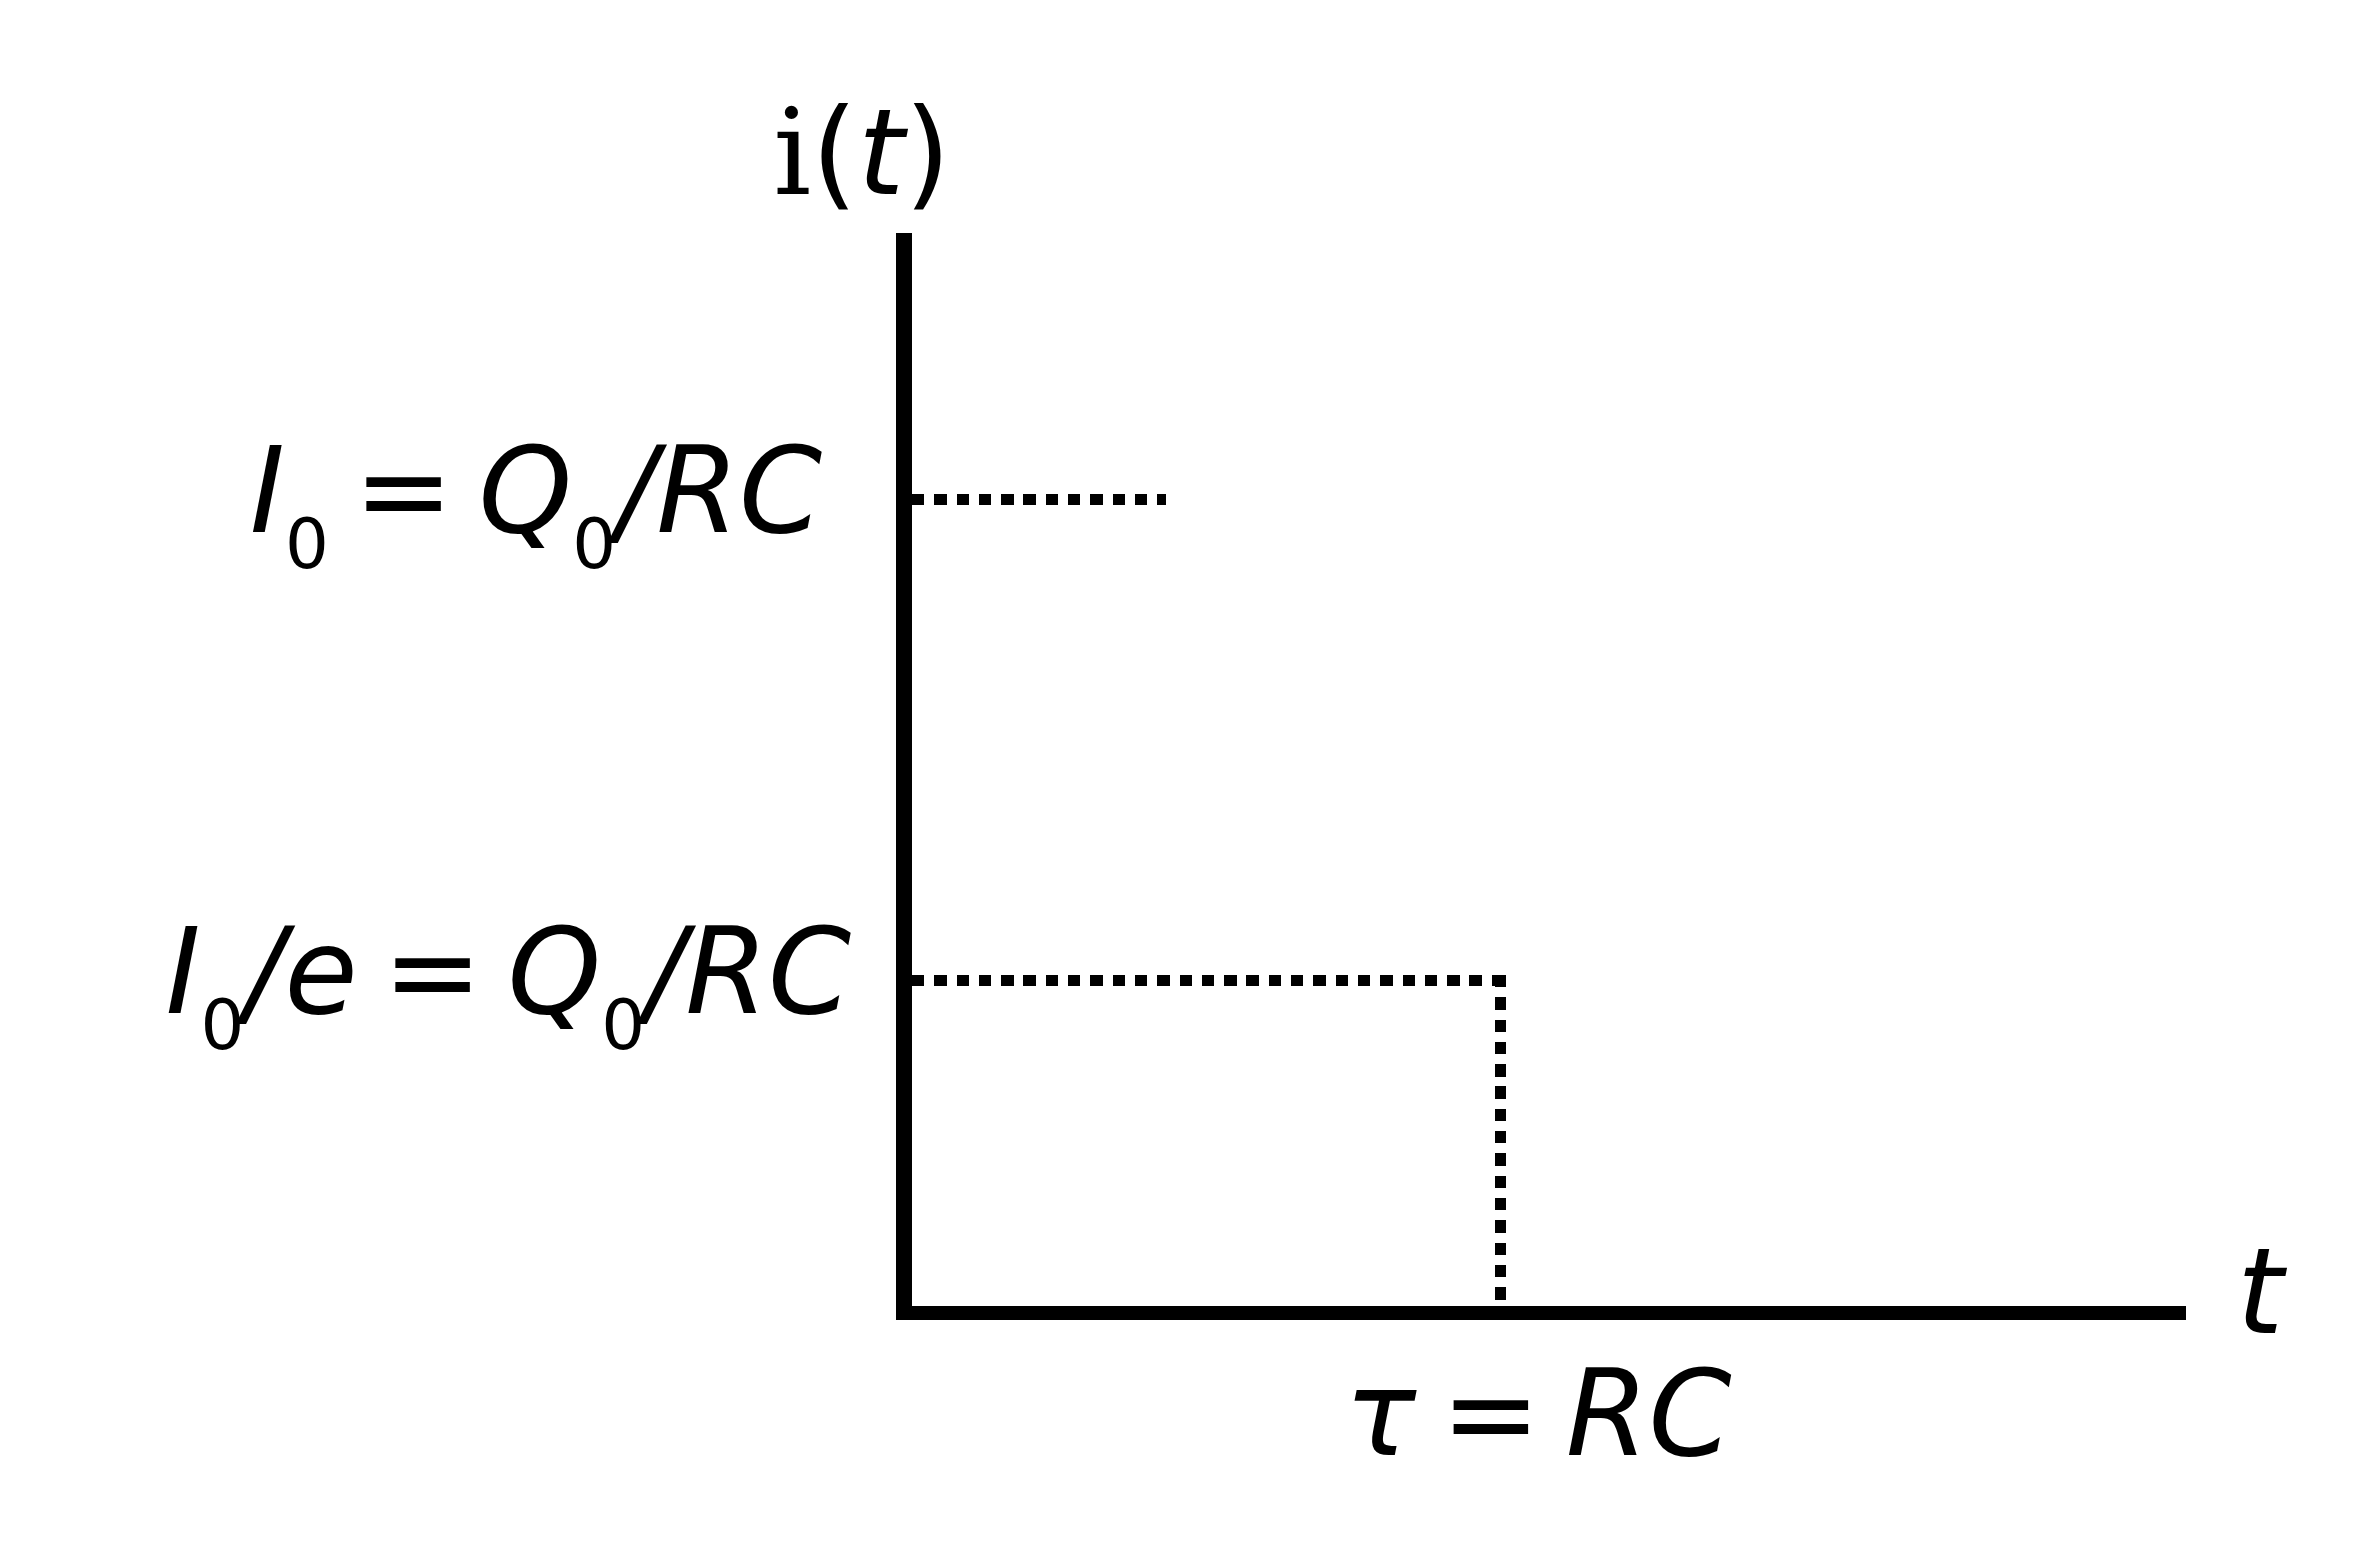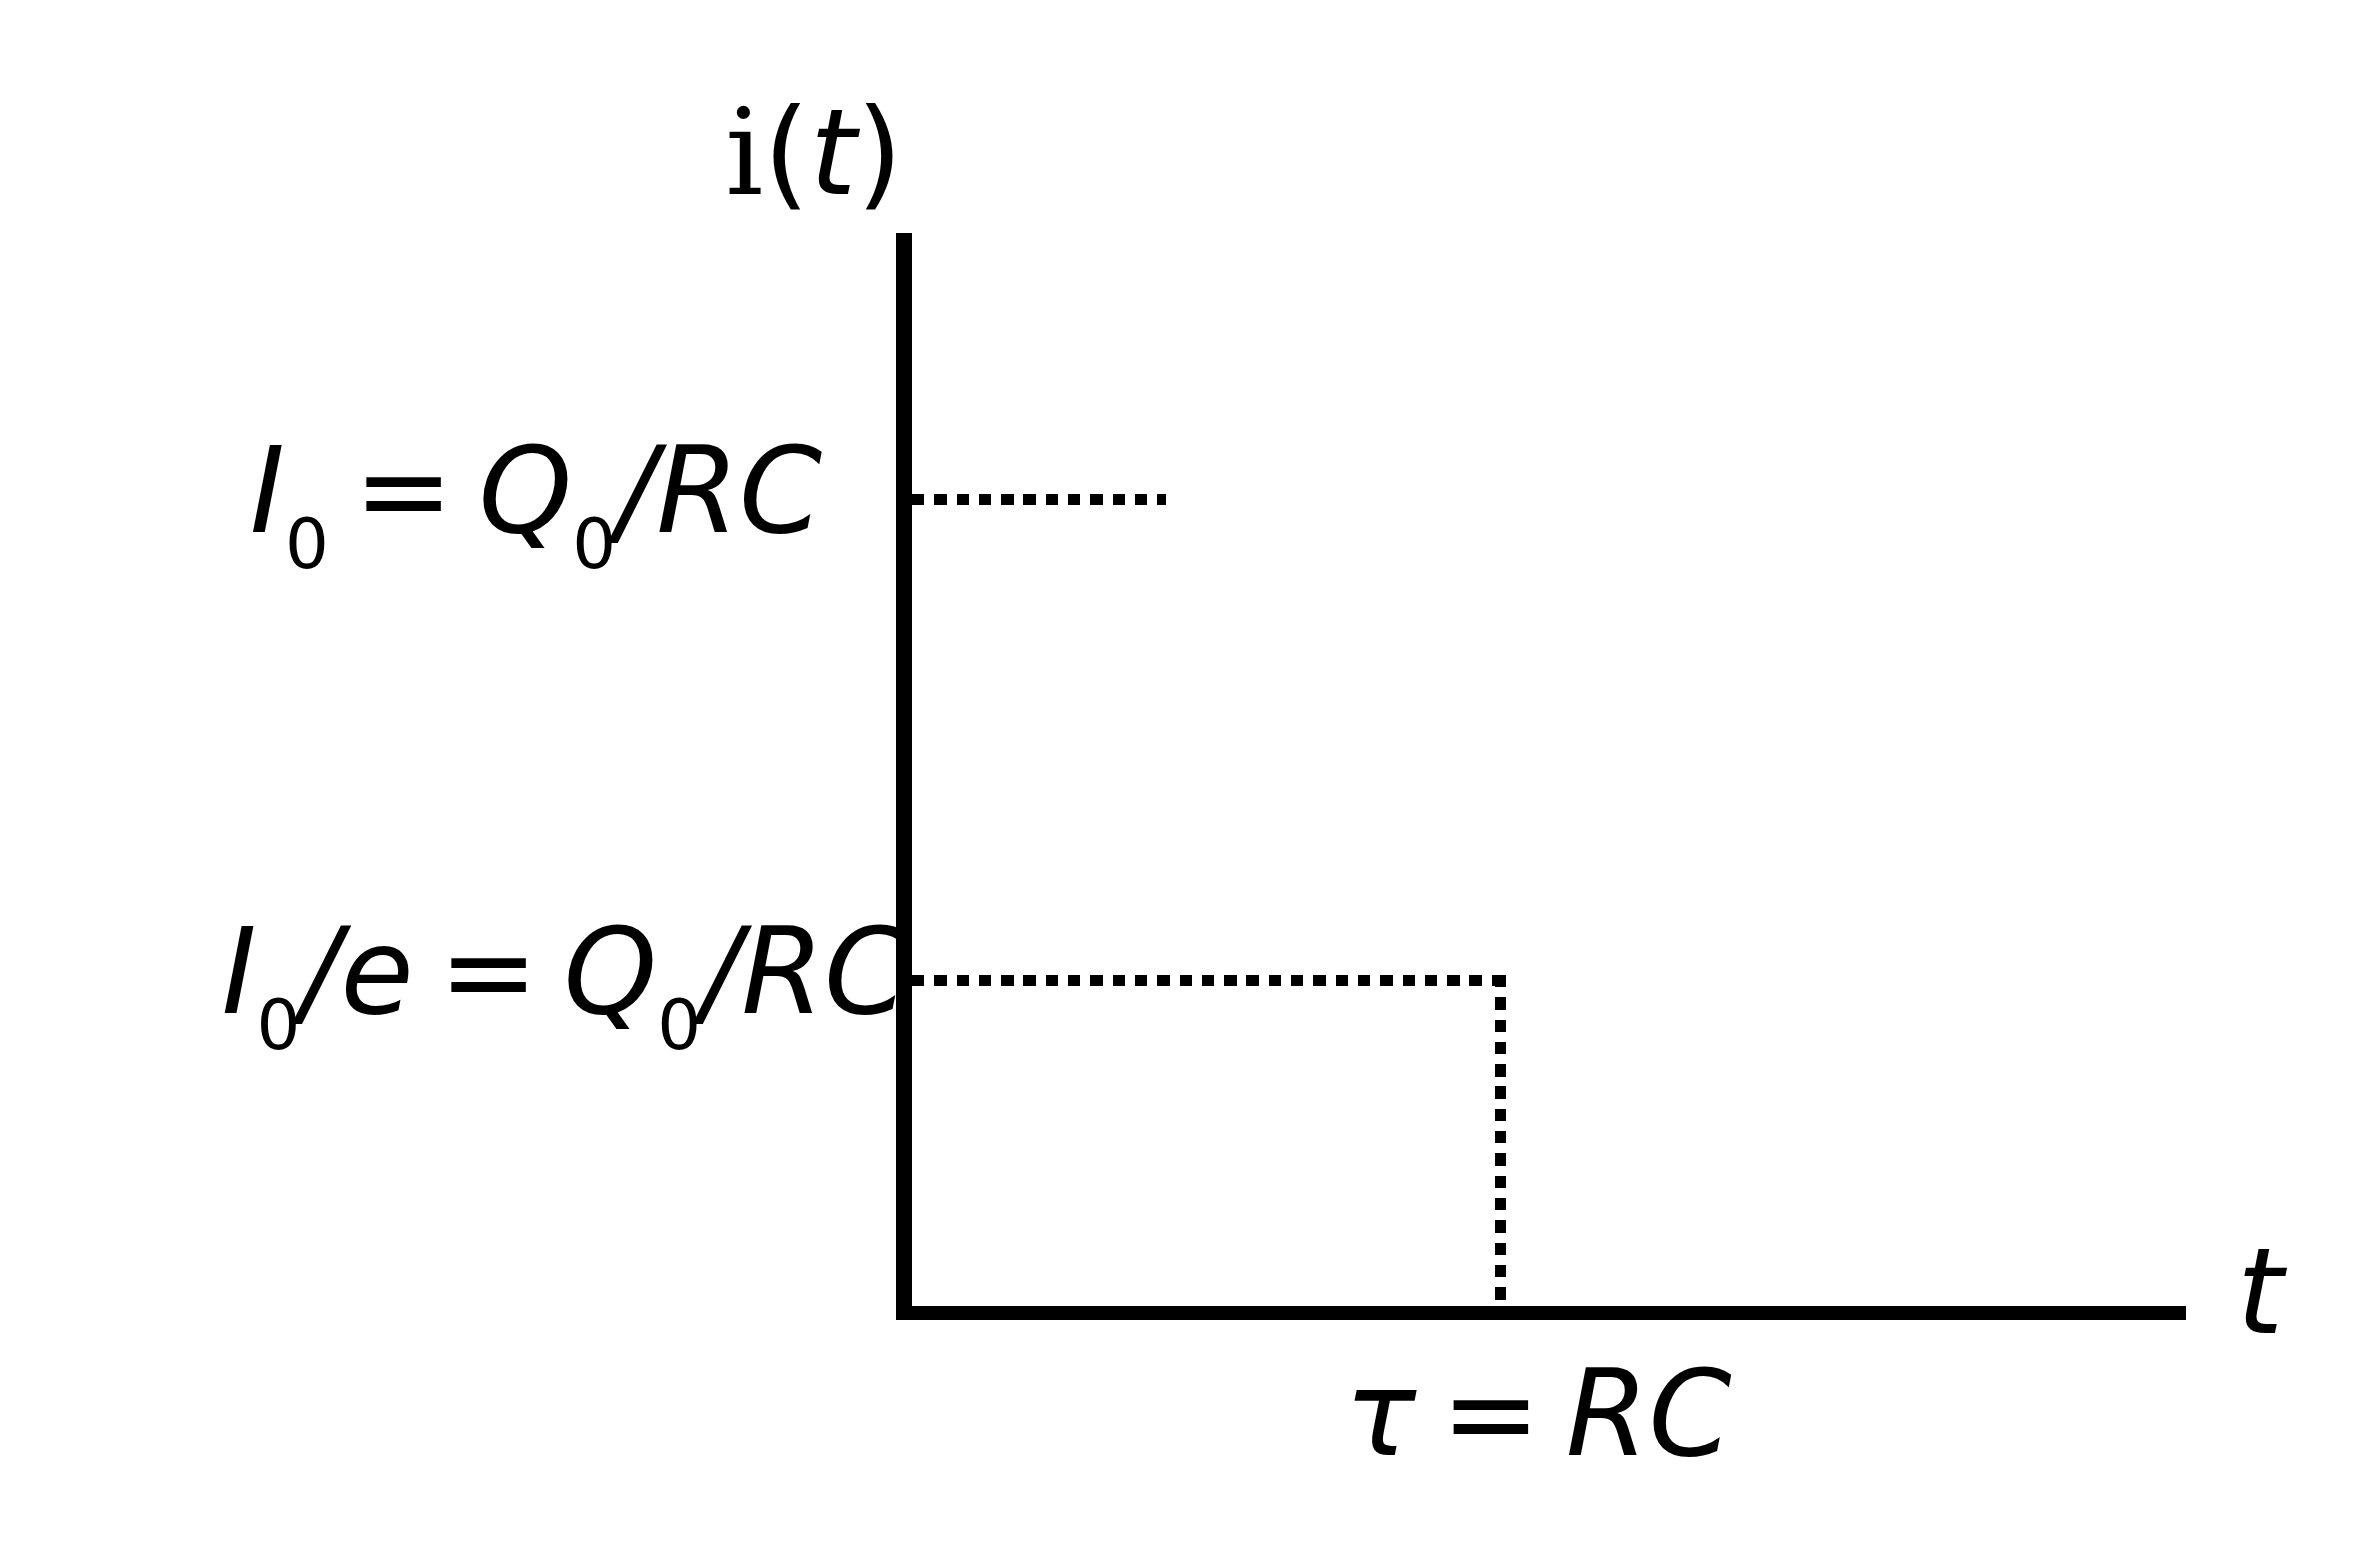--- a/index.html
+++ b/index.html
@@ -45,23 +45,23 @@
   .rm{font-style:normal;}
   .serif{font-family:"DejaVu Serif", serif;font-style:normal;}
   .sub{
     font-size:69px;line-height:0;
     position:relative;top:36px;
     font-style:normal;
     display:inline-block;
   }
   .eq{font-style:normal;margin:0 25px;}
 
-  .y-title{left:814px;top:94px;transform:translateX(-50%);}
+  .y-title{left:862px;top:94px;transform:translateX(-50%);}
   .level1-label{right:1555px;top:432px;}
-  .level2-label{right:1470px;top:913px;text-align:left;}
+  .level2-label{right:1526px;top:913px;text-align:left;}
   .tau-label{left:1538px;top:1355px;transform:translateX(-50%);text-align:right;}
   .x-title{left:2260px;top:1233px;transform:translateX(-50%);}
 </style>
 </head>
 <body>
 
 <div class="canvas">
 
   <div class="axis y-axis"></div>
   <div class="axis x-axis"></div>

